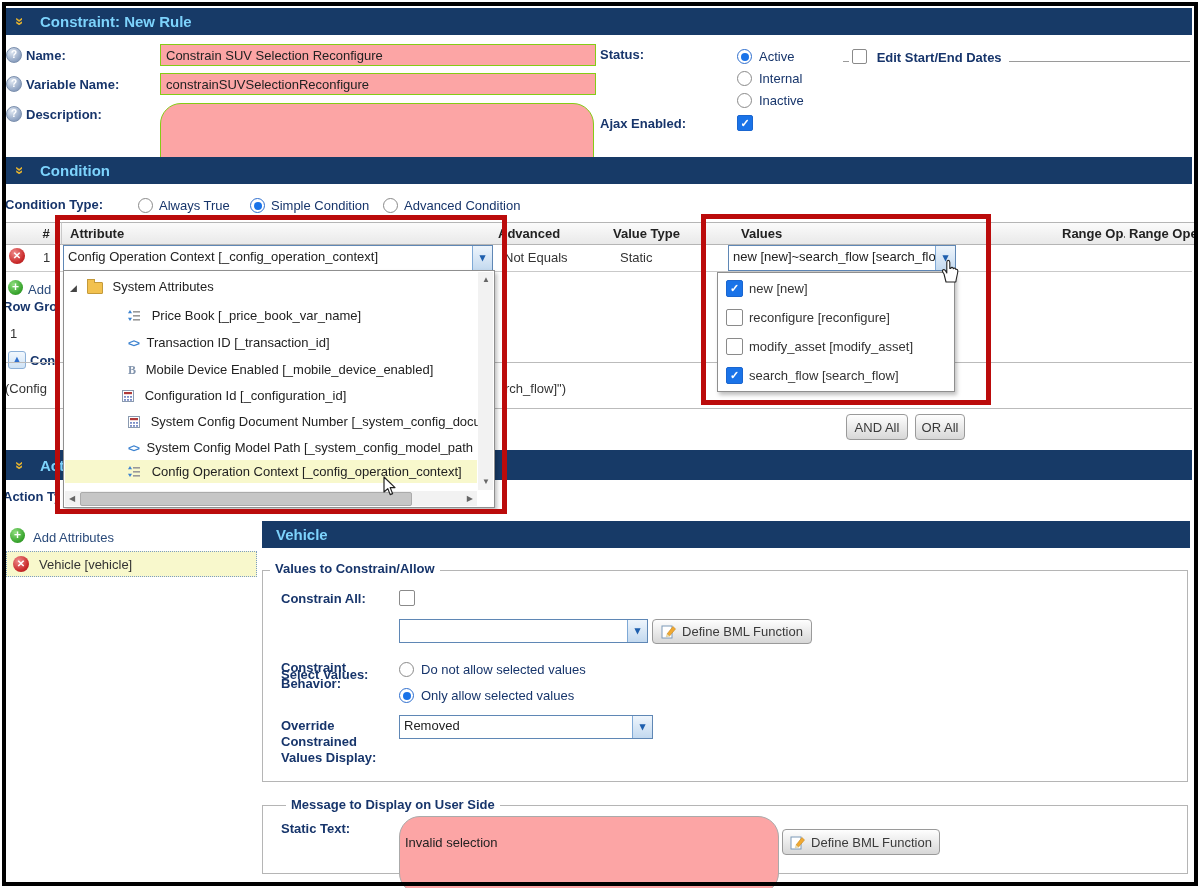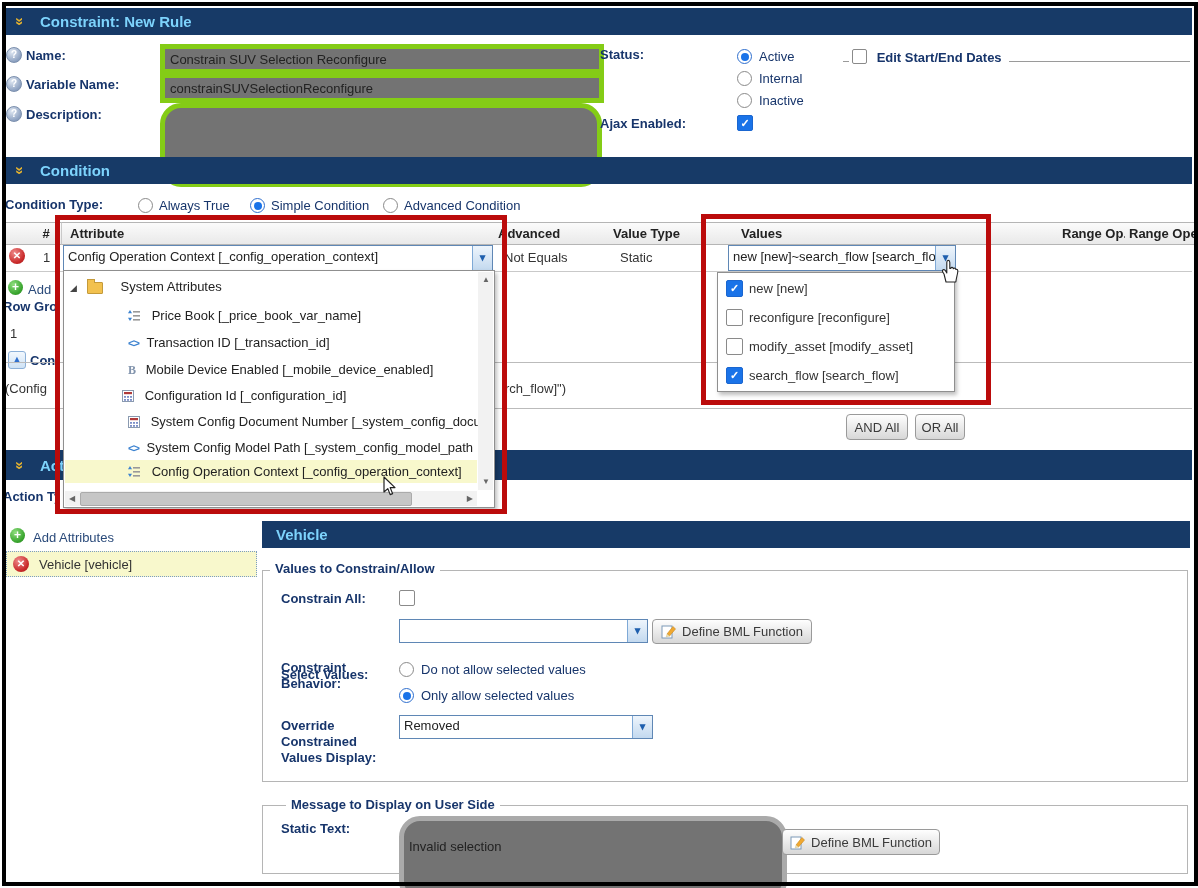--- a/index.html
+++ b/index.html
@@ -10,21 +10,21 @@
   .navbar{position:absolute;left:6px;width:1186px;height:27px;background:#173a67;}
   .navtitle{position:absolute;color:#7dd3fc;font-weight:bold;font-size:15px;white-space:nowrap;}
   .chev{position:absolute;color:#e6b32e;font-weight:bold;font-size:15px;transform:rotate(-90deg);letter-spacing:-2px;}
   .lbl{position:absolute;color:#17356b;font-weight:bold;white-space:nowrap;}
   .bluetext{position:absolute;color:#17356b;white-space:nowrap;}
   .darktext{position:absolute;color:#333;white-space:nowrap;}
   .clip{overflow:hidden;white-space:nowrap;}
   .helpicon{position:absolute;width:14px;height:14px;border-radius:50%;
     background:radial-gradient(circle at 35% 30%,#dfe7f2,#8fa3c2 70%,#6f87aa);
     border:1px solid #7c90ae;color:#fff;font-size:10px;font-weight:bold;text-align:center;line-height:14px;}
-  .tbox{position:absolute;background:#737373;border:5px solid #84cc16;padding:2px 5px;font-size:13px;color:#222;
+  .tbox{position:absolute;background:#fca5a5;border:1px solid #84cc16;padding:2px 5px;font-size:13px;color:#222;
         font-family:"Liberation Sans",sans-serif;white-space:nowrap;overflow:hidden;}
   textarea.tbox{resize:none;padding:18px 5px;border-radius:21px;}
   .radio{position:absolute;width:13px;height:13px;border-radius:50%;background:#fff;border:1px solid #8a8a8a;}
   .radio.sel{border:1px solid #2f6fce;}
   .radio.sel::after{content:"";position:absolute;left:2.5px;top:2.5px;width:8px;height:8px;border-radius:50%;background:#1a73e8;}
   .cb{position:absolute;width:14px;height:14px;background:#fff;border:1px solid #8a8a8a;border-radius:2px;}
   .cb.on{background:#1a73e8;border-color:#1a66d0;color:#fff;font-size:11px;line-height:14px;text-align:center;font-weight:bold;}
   .gbtn{position:absolute;display:flex;align-items:center;justify-content:center;gap:5px;
     background:linear-gradient(#fefefe,#e9e9e9 55%,#d7d7d7);border:1px solid #9a9a9a;border-radius:4px;
     color:#3a3a3a;font-size:13px;white-space:nowrap;}
@@ -211,21 +211,21 @@
           <path d="M6 10 L8.5 12 L5.2 13 Z" fill="#efe2b0" stroke="#c8b37a" stroke-width="0.4"></path>
         </svg>
       </span>
     <span>Define BML Function</span>
   </button>
 
   <div class="overlay" style="left:63px;top:270px;width:430px;height:236px;">
     <div class="trow" style="left:6px;top:8px;">
       <span style="color:#444;font-size:9px;">◢</span>
       <span class="folder" style="left:17px;top:3px;"></span>
-      <span style="margin-left:40px;">System Attributes</span>
+      <span style="margin-left:32px;">System Attributes</span>
     </div>
     <div class="trow" style="left:64px;top:37px;">
       <span style="display:inline-block;vertical-align:-2px;"><svg width="13" height="13">
             <g fill="#999">
               <rect x="5" y="2" width="7" height="1.6"></rect>
               <rect x="5" y="6" width="7" height="1.6"></rect>
               <rect x="5" y="10" width="7" height="1.6"></rect>
             </g>
             <g fill="#3b82d0">
               <path d="M2 1 L4 4.2 L0 4.2 Z"></path>

